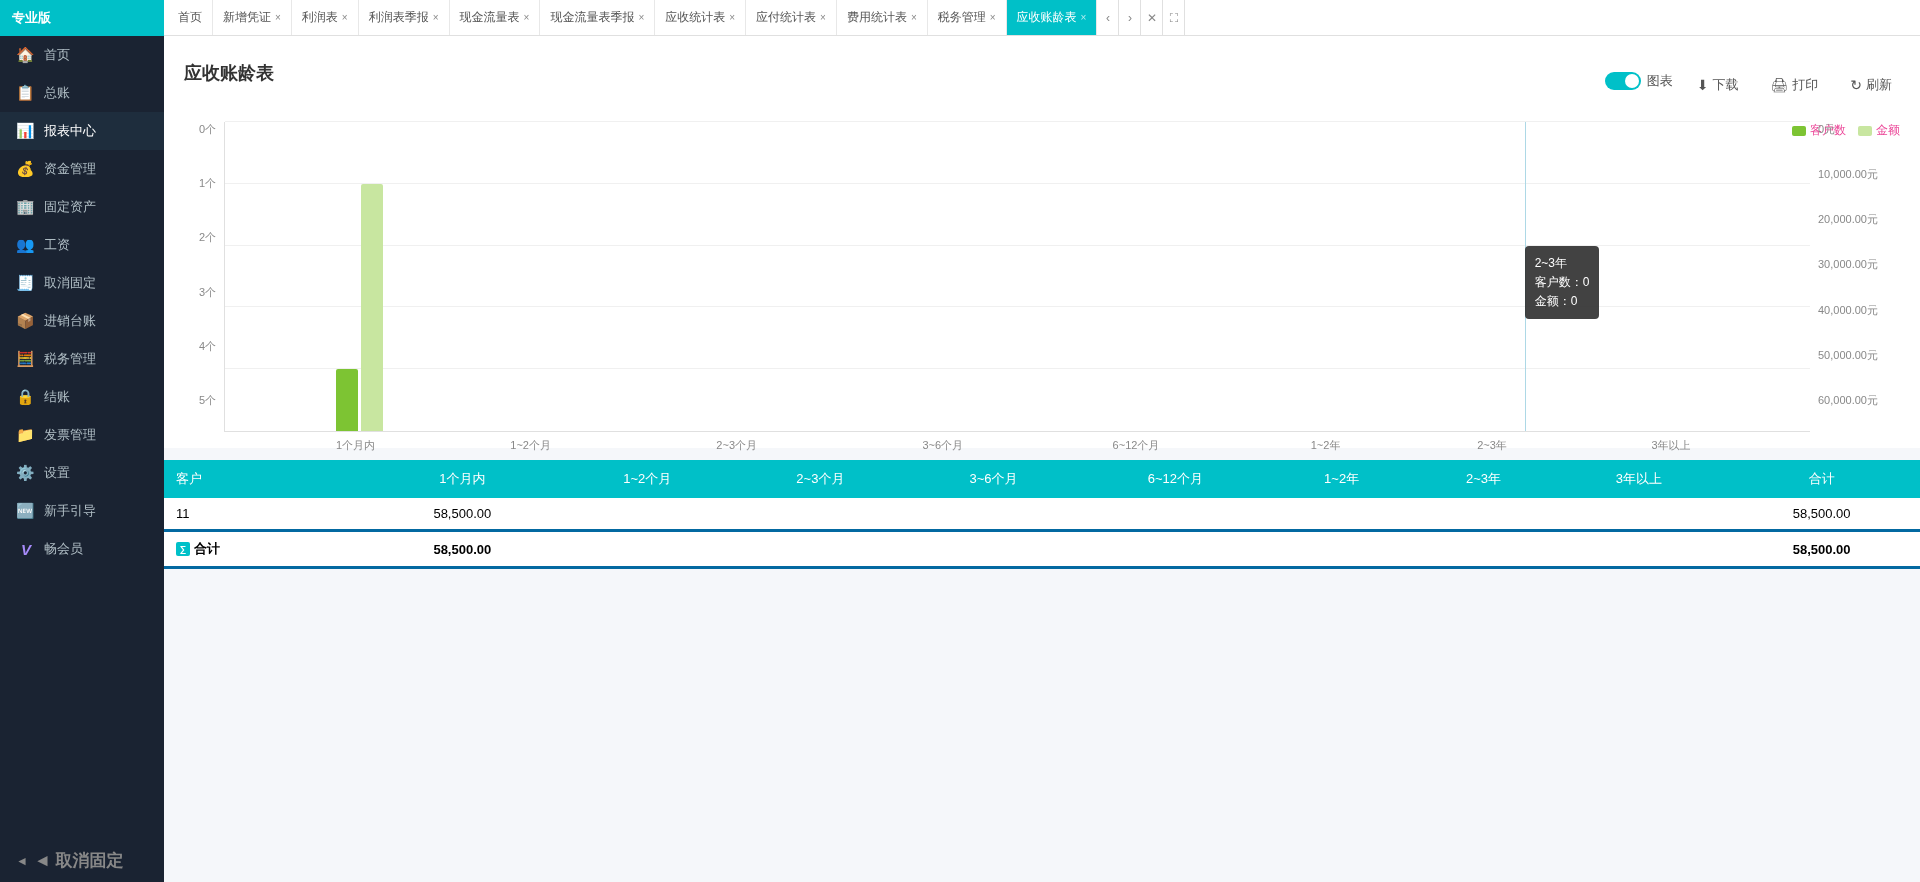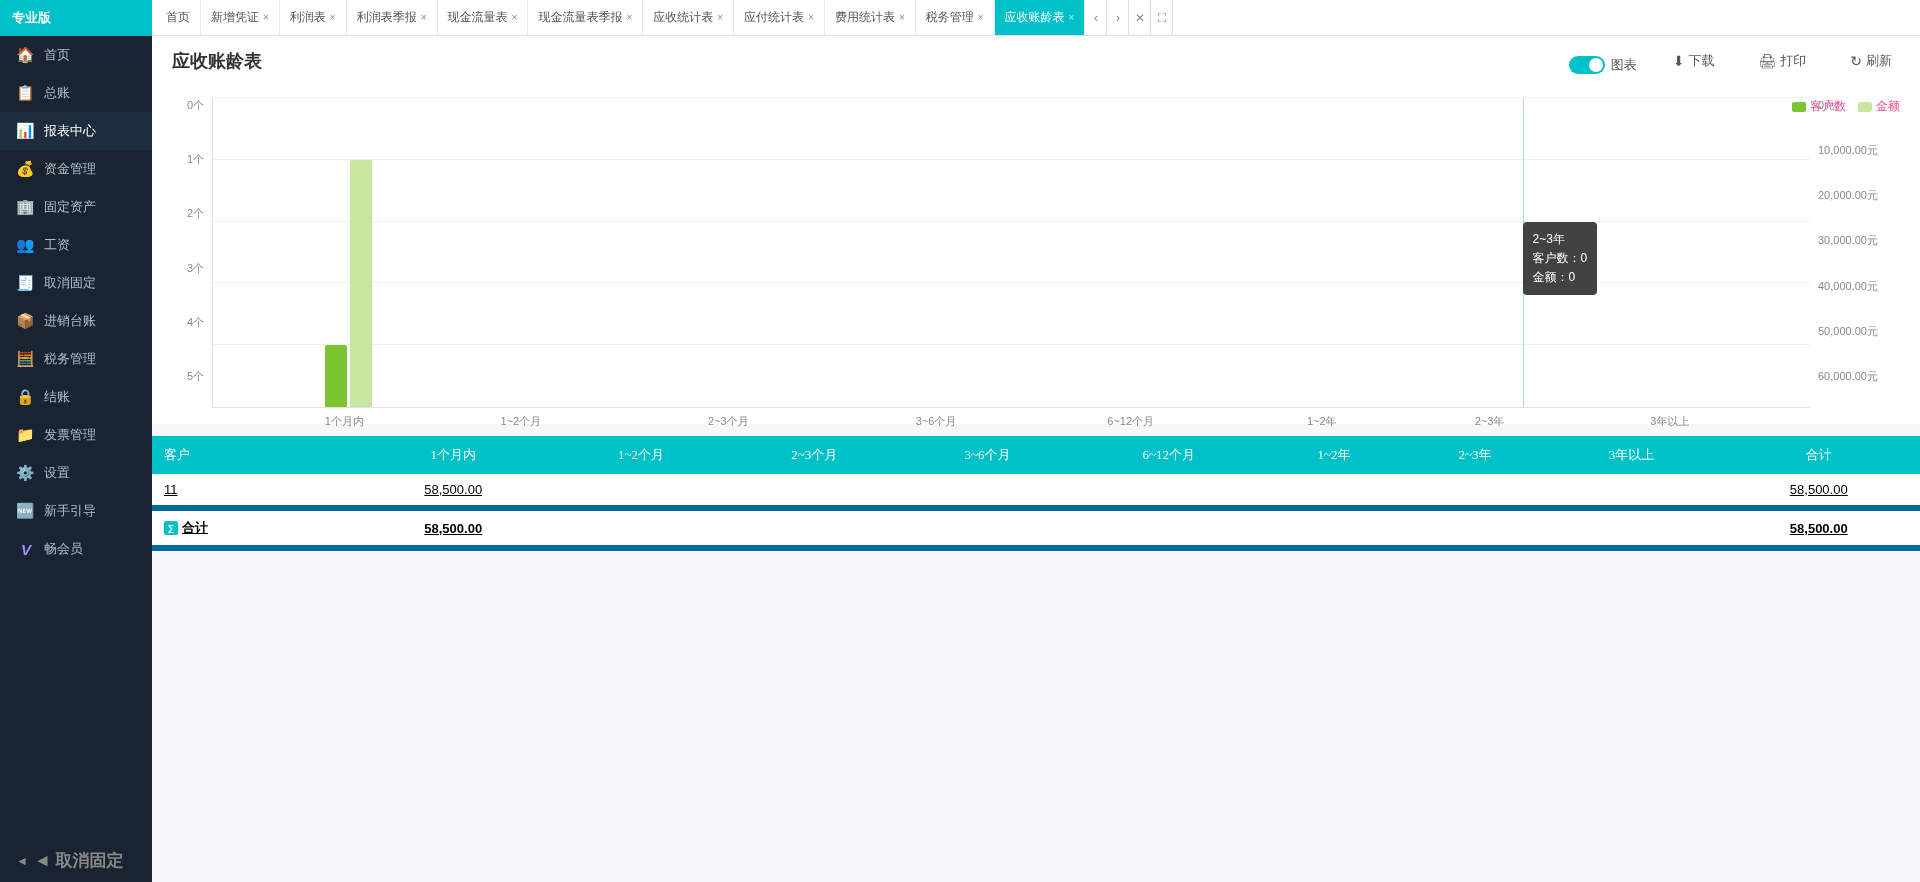--- a/index.html
+++ b/index.html
@@ -1,20 +1,20 @@
 <!DOCTYPE html>
 <html><head>
   <meta charset="utf-8">
   <style>
     * { box-sizing: border-box; margin: 0; padding: 0; font-family: 'Microsoft YaHei', Arial, sans-serif; }
     body { display: flex; height: 882px; overflow: hidden; background: #f5f5f5; }
 
     
     .sidebar {
-      width: 152px;
+      width: 164px;
       background: #1a2332;
       color: #ccc;
       display: flex;
       flex-direction: column;
       flex-shrink: 0;
       height: 100%;
     }
     .sidebar-logo {
       background: #00c0c8;
       padding: 8px 12px;
@@ -108,22 +108,23 @@
       padding: 12px 20px 8px;
       background: white;
     }
     .page-title {
       font-size: 18px;
       font-weight: bold;
       color: #333;
     }
     .page-actions {
       display: flex;
-      align-items: flex-end;
-      gap: 28px;
+      align-items: flex-start;
+      gap: 16px;
+      margin-top: 24px;
     }
     .toggle-group {
       display: flex;
       align-items: center;
       gap: 6px;
     }
     .toggle {
       width: 36px;
       height: 18px;
       background: #00c0c8;
@@ -237,28 +238,26 @@
       width: 100%;
       border-collapse: collapse;
     }
     .data-table th {
       background: #00c0c8;
       color: white;
       font-size: 13px;
       padding: 10px 12px;
       font-weight: normal;
       text-align: center;
-      font-family: Liberation Serif, serif;
     }
     .data-table td {
       font-size: 13px;
       padding: 8px 12px;
-      border-bottom: 6px solid #0369a1;
+      border-bottom: 3px solid #0369a1;
       text-align: center;
-      text-decoration: underline;
     }
     .data-table td:first-child { text-align: left; }
     .total-row td { font-weight: bold; }
     .total-label {
       display: flex;
       align-items: center;
       gap: 4px;
     }
     .total-icon {
       width: 14px;

